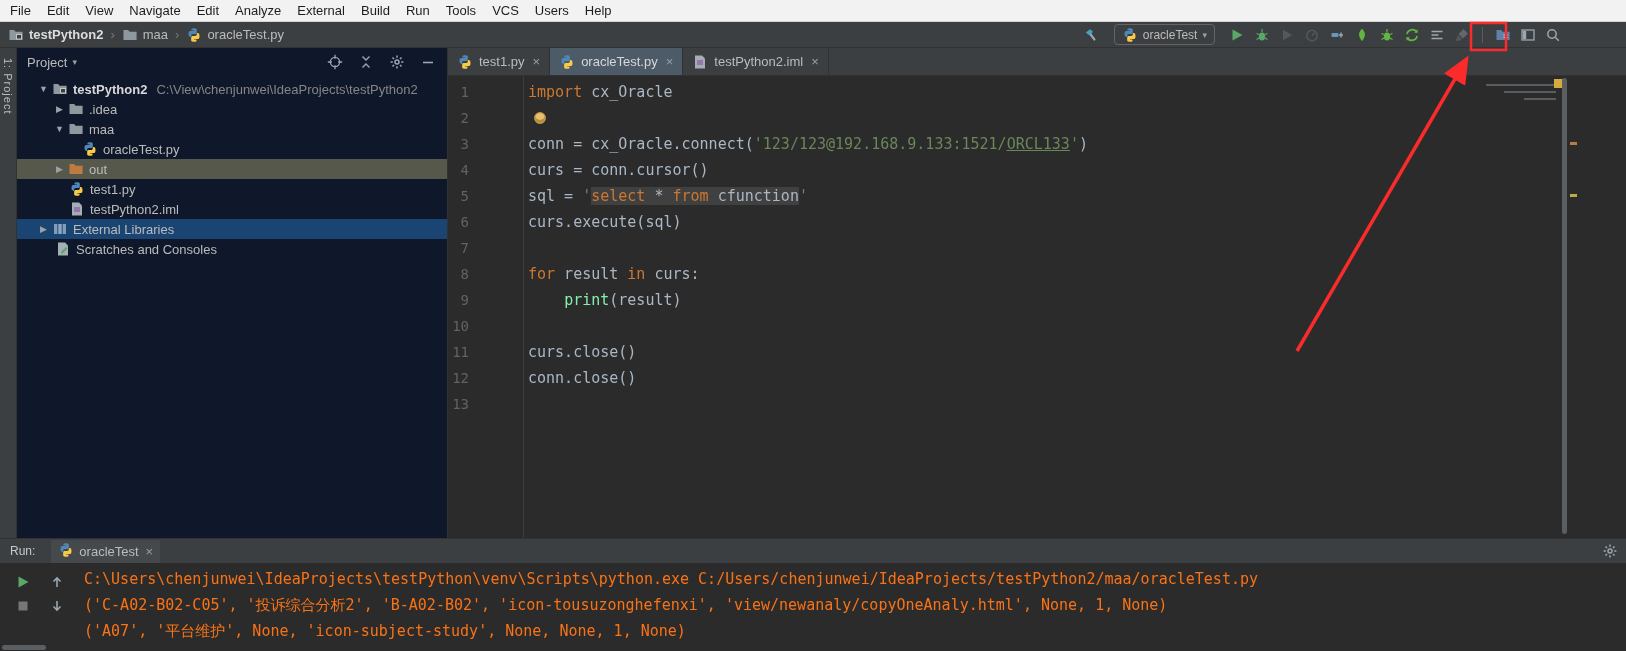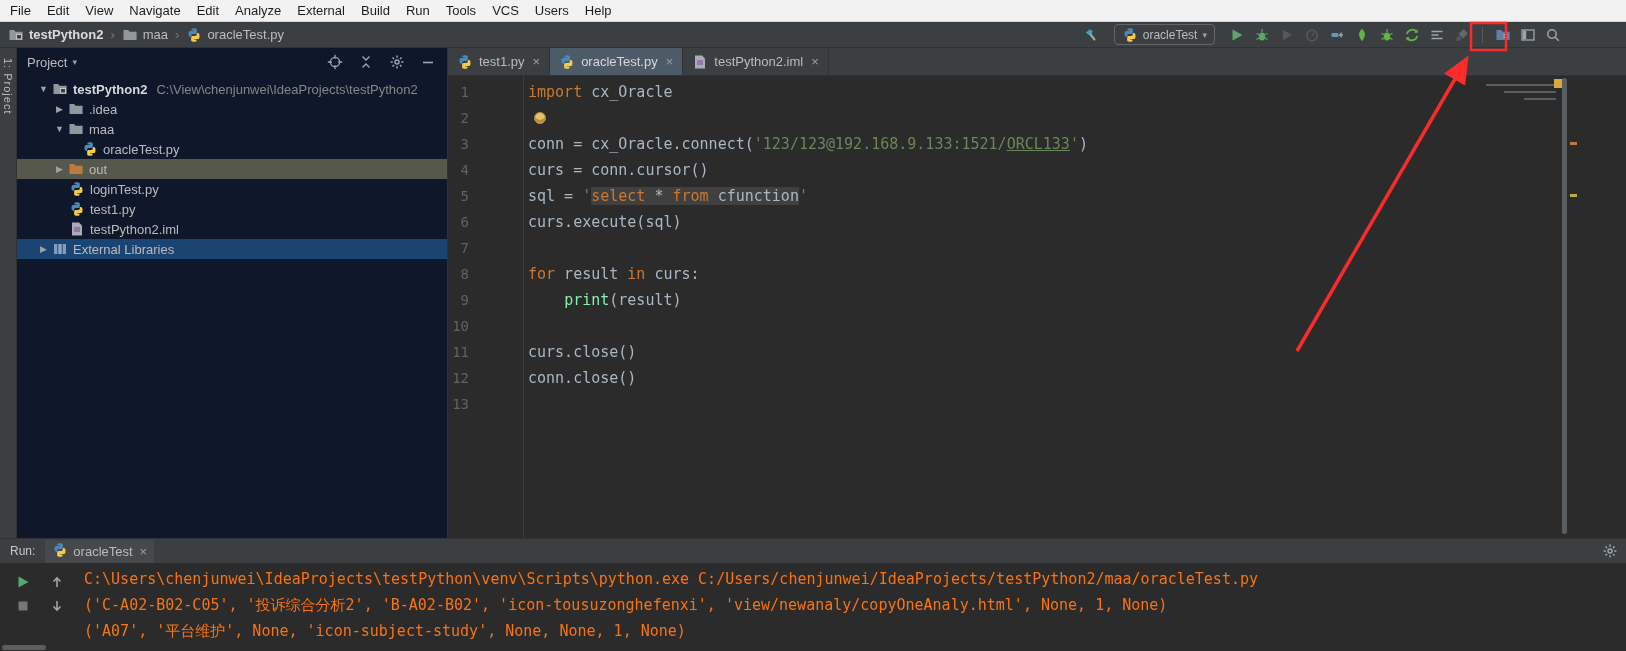--- a/index.html
+++ b/index.html
@@ -67,21 +67,21 @@
   .mini i:nth-child(2){width:52px}
   .mini i:nth-child(3){width:32px}
   .scroll-zone{position:absolute;right:0;top:0;bottom:0;width:64px}
   .sb-thumb{position:absolute;left:0;top:2px;bottom:4px;width:5px;background:#5b5e60;border-radius:3px}
   .mark-y{position:absolute;left:-8px;top:3px;width:9px;height:9px;background:#d8a93e}
   .mark-o1{position:absolute;left:8px;top:66px;width:7px;height:3px;background:#be7b40}
   .mark-o2{position:absolute;left:8px;top:118px;width:7px;height:3px;background:#bbaa45}
 
   
   .runpanel{position:absolute;left:0;right:0;bottom:0;height:113px;background:#2b2b2b;border-top:1px solid #323232;display:flex;flex-direction:column}
-  .run-header{height:24px;background:#3c3f41;display:flex;align-items:center;gap:10px;padding:0 10px;font-size:12px;color:#c8c8c8;position:relative;flex:none}
+  .run-header{height:24px;background:#3c3f41;display:flex;align-items:center;gap:16px;padding:0 10px;font-size:12px;color:#c8c8c8;position:relative;flex:none}
   .run-tab{display:flex;align-items:center;gap:5px;background:#46494b;padding:2px 7px;font-size:13px;color:#bbb}
   .run-gear{position:absolute;right:8px;top:4px}
   .run-body{flex:1;display:flex;min-height:0;position:relative}
   .run-actions{width:78px;position:relative;flex:none}
   .ra{position:absolute}
   .console{flex:1;font-family:"DejaVu Sans Mono",monospace;font-size:15px;line-height:26px;color:#f97316;padding:3px 0 0 6px;white-space:pre;overflow:hidden;min-width:0}
   .console-line{height:26px}
   .hscroll{position:absolute;left:2px;bottom:1px;width:44px;height:5px;background:#5b5e60;border-radius:3px}
 
   
@@ -370,30 +370,20 @@
             <span class="tree-label">out</span>
           </div>
           <div class="tree-row" style="padding-left: 35px;">
             <span class="tree-arrow"></span>
             <span class="ic">
               <svg viewBox="0 0 16 16">
                 <path fill="#4E87B8" d="M7.9 1.2c-2.6 0-2.45 1.15-2.45 1.15l.01 1.19h2.5v.36H4.4s-1.9-.2-1.9 2.96c0 3.17 1.66 3.06 1.66 3.06h1V8.68s-.06-1.66 1.63-1.66h2.47s1.58.03 1.58-1.53V2.92S11.3 1.2 7.9 1.2z"></path>
                 <path fill="#F7CB45" d="M8.1 14.8c2.6 0 2.45-1.15 2.45-1.15l-.01-1.19h-2.5v-.36h3.56s1.9.2 1.9-2.96c0-3.17-1.66-3.06-1.66-3.06h-1v1.24s.06 1.66-1.63 1.66H6.74s-1.58-.03-1.58 1.53v2.57S4.7 14.8 8.1 14.8z"></path>
               </svg>
             </span>
-            <span class="tree-label">loginTest.py</span>
-          </div>
-          <div class="tree-row" style="padding-left: 35px;">
-            <span class="tree-arrow"></span>
-            <span class="ic">
-              <svg viewBox="0 0 16 16">
-                <path fill="#4E87B8" d="M7.9 1.2c-2.6 0-2.45 1.15-2.45 1.15l.01 1.19h2.5v.36H4.4s-1.9-.2-1.9 2.96c0 3.17 1.66 3.06 1.66 3.06h1V8.68s-.06-1.66 1.63-1.66h2.47s1.58.03 1.58-1.53V2.92S11.3 1.2 7.9 1.2z"></path>
-                <path fill="#F7CB45" d="M8.1 14.8c2.6 0 2.45-1.15 2.45-1.15l-.01-1.19h-2.5v-.36h3.56s1.9.2 1.9-2.96c0-3.17-1.66-3.06-1.66-3.06h-1v1.24s.06 1.66-1.63 1.66H6.74s-1.58-.03-1.58 1.53v2.57S4.7 14.8 8.1 14.8z"></path>
-              </svg>
-            </span>
             <span class="tree-label">test1.py</span>
           </div>
           <div class="tree-row" style="padding-left: 35px;">
             <span class="tree-arrow"></span>
             <span class="ic">
               <svg viewBox="0 0 16 16">
                 <path fill="#A6AEB5" d="M3 1.5h7l3 3V14.5H3z"></path>
                 <rect x="5" y="6" width="6" height="5" fill="#9876AA"></rect>
               </svg>
             </span>
@@ -402,20 +392,30 @@
           <div class="tree-row sel-active" style="padding-left: 18px;">
             <span class="tree-arrow">▶</span>
             <span class="ic">
               <svg viewBox="0 0 16 16">
                 <rect x="2" y="3" width="3.4" height="10" fill="#7E9CC0"></rect>
                 <rect x="6.3" y="3" width="3.4" height="10" fill="#93A6BC"></rect>
                 <rect x="10.6" y="3" width="3.4" height="10" fill="#7E9CC0"></rect>
               </svg>
             </span>
             <span class="tree-label">External Libraries</span>
+          </div>
+          <div class="tree-row" style="padding-left: 21px;">
+            <span class="tree-arrow"></span>
+            <span class="ic">
+              <svg viewBox="0 0 16 16">
+                <path fill="#A6AEB5" d="M3 1.5h7l3 3V14.5H3z"></path>
+                <path d="M6 11l5-5 1.6 1.6-5 5H6z" fill="#59A869"></path>
+              </svg>
+            </span>
+            <span class="tree-label">Scratches and Consoles</span>
           </div>
         </div>
     </div>
 
     <div class="editor-col">
       <div class="tabs">
           <div class="tab">
             <span class="ic">
               <svg viewBox="0 0 16 16">
                 <path fill="#4E87B8" d="M7.9 1.2c-2.6 0-2.45 1.15-2.45 1.15l.01 1.19h2.5v.36H4.4s-1.9-.2-1.9 2.96c0 3.17 1.66 3.06 1.66 3.06h1V8.68s-.06-1.66 1.63-1.66h2.47s1.58.03 1.58-1.53V2.92S11.3 1.2 7.9 1.2z"></path>

